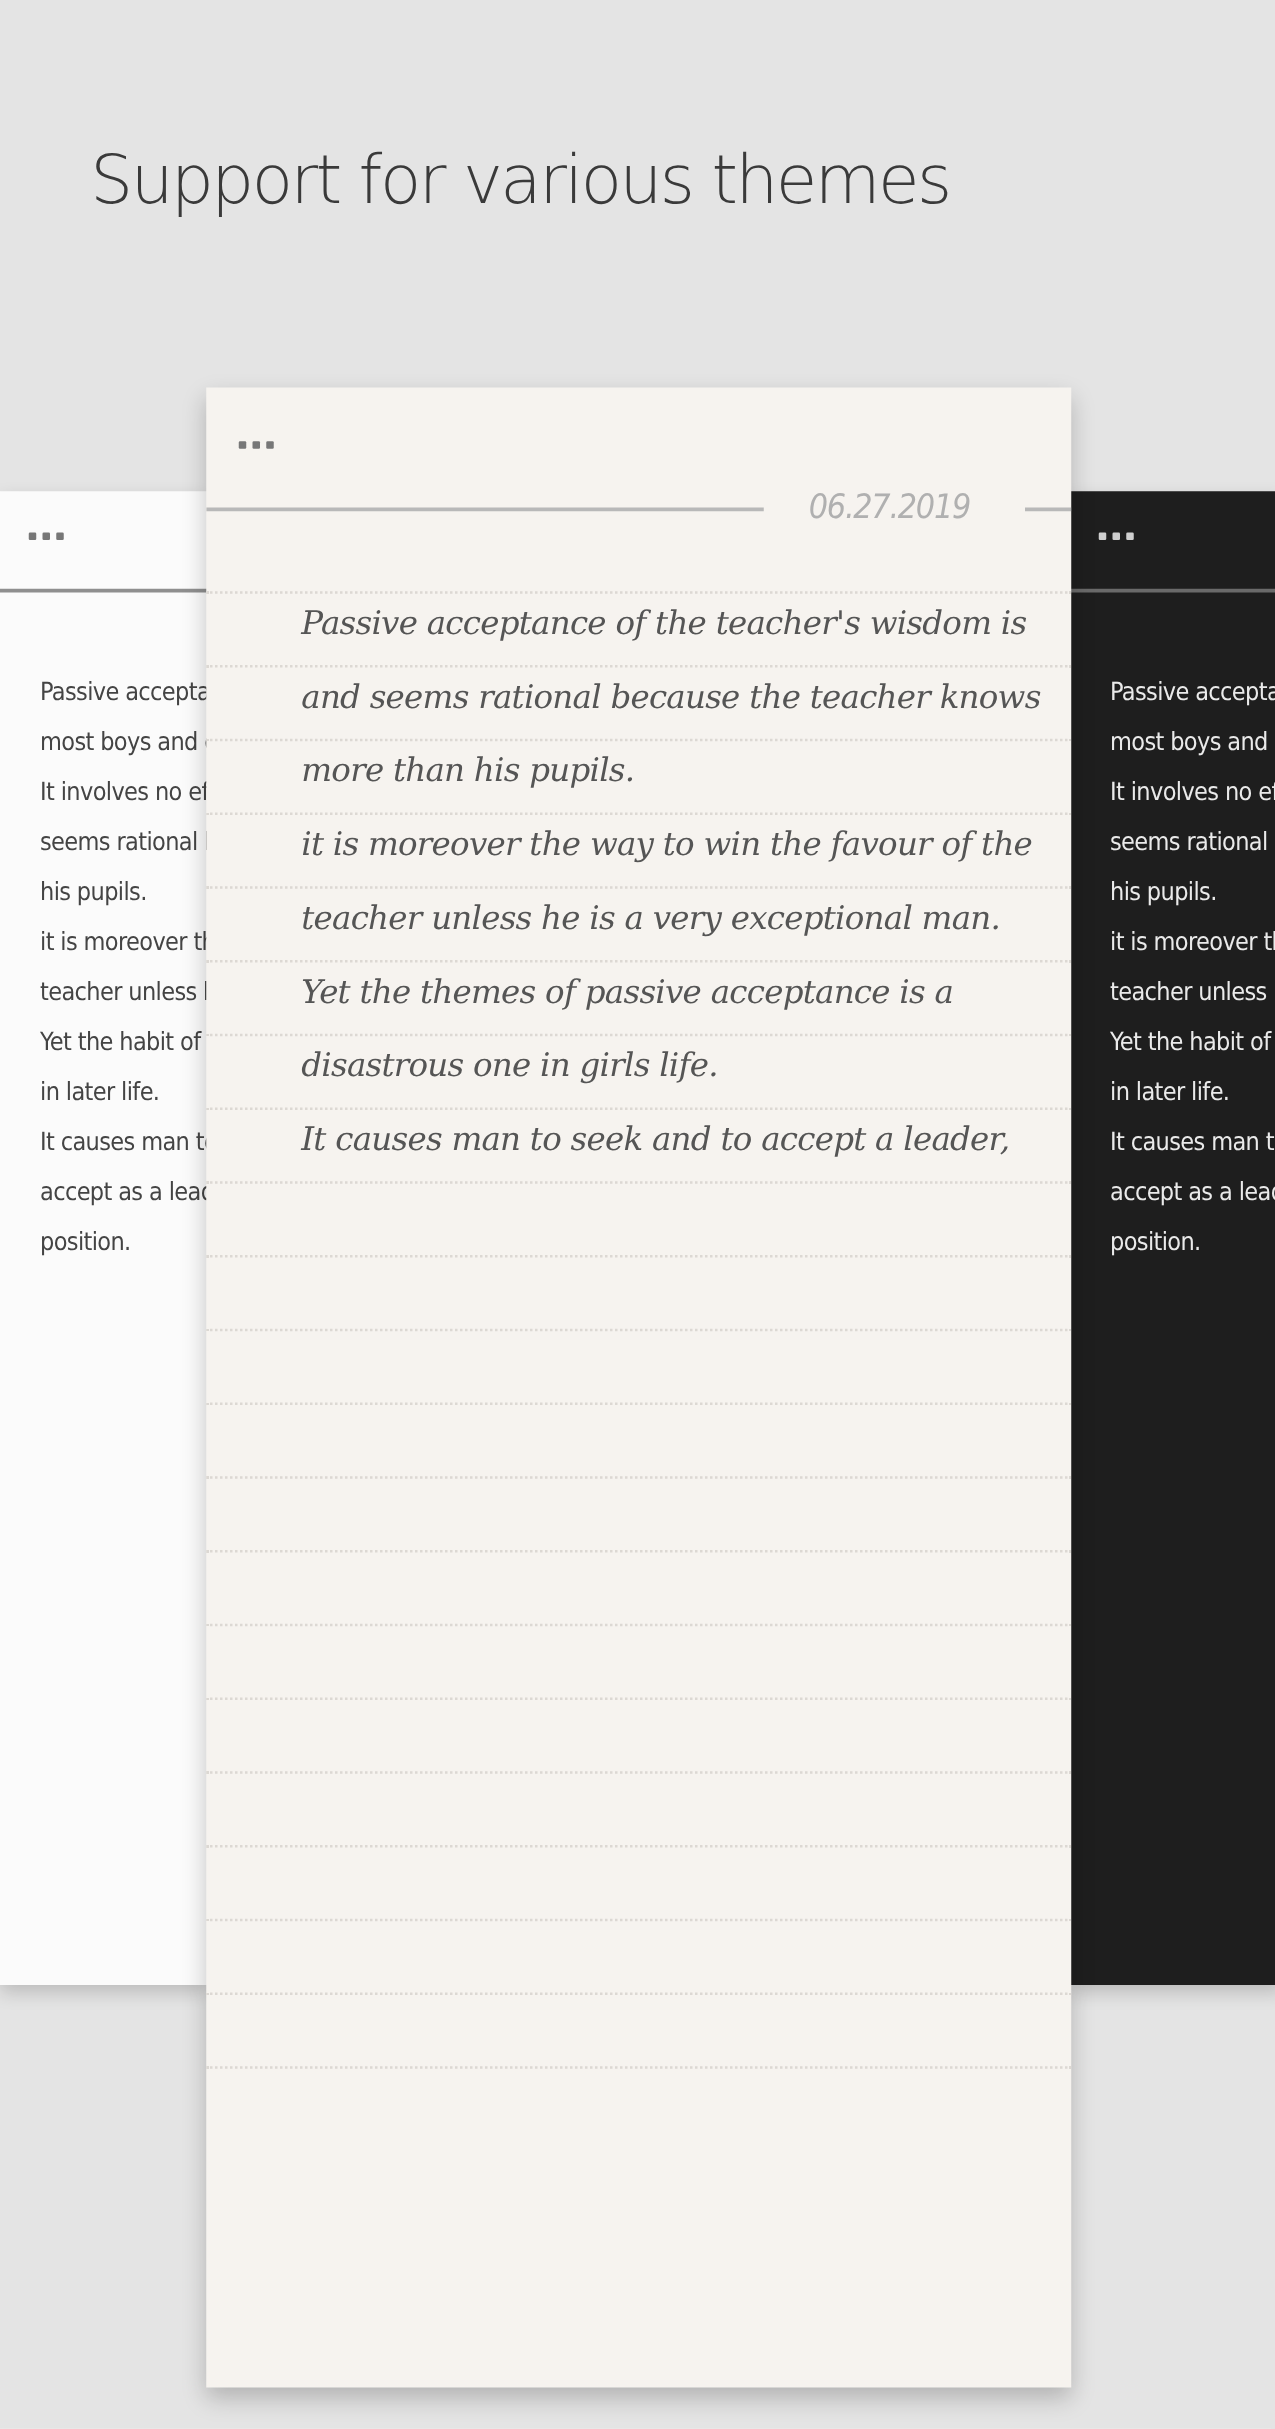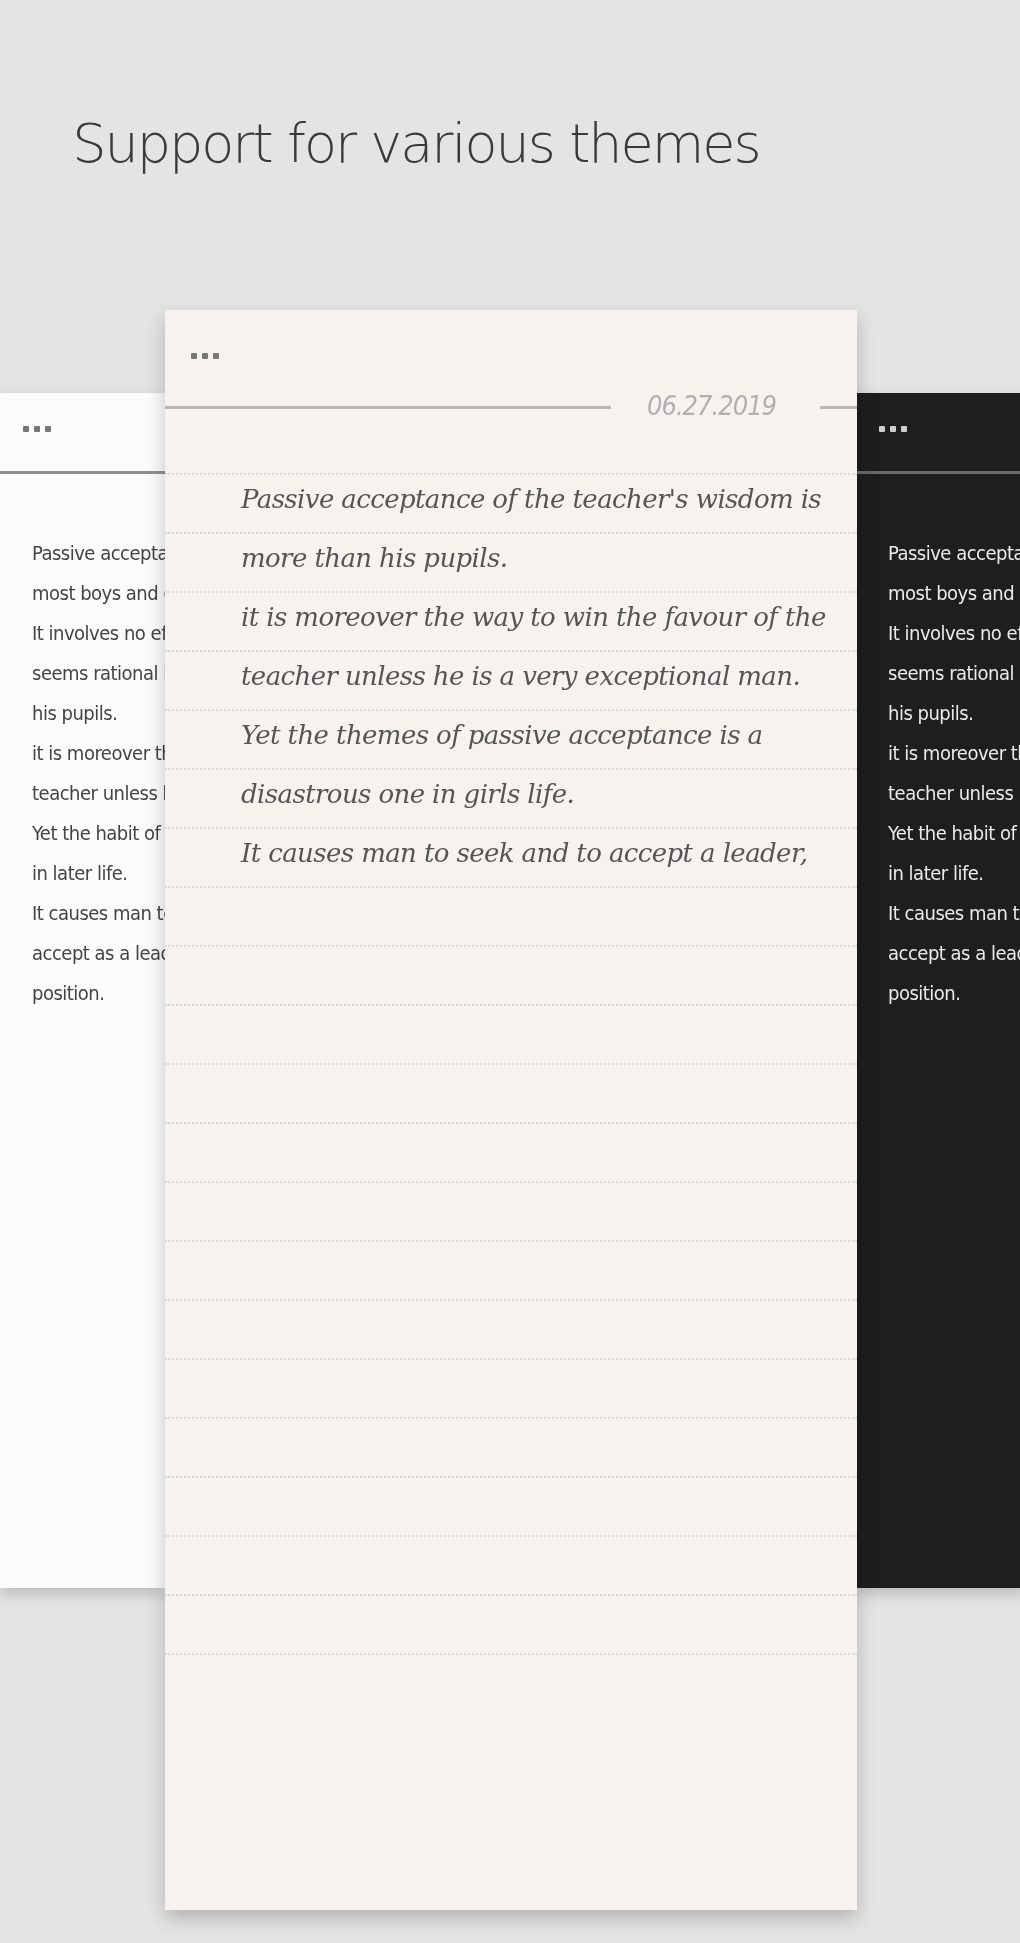--- a/index.html
+++ b/index.html
@@ -126,20 +126,21 @@
   <div class="rule" style="top:989px"></div>
   <div class="rule" style="top:1048px"></div>
   <div class="rule" style="top:1107px"></div>
   <div class="rule" style="top:1166px"></div>
   <div class="rule" style="top:1225px"></div>
   <div class="rule" style="top:1284px"></div>
   <div class="rule" style="top:1343px"></div>
 
   <div class="center-text">
     <div class="center-line">Passive acceptance of the teacher's wisdom is</div>
+    <div class="center-line">and seems rational because the teacher knows</div>
     <div class="center-line">more than his pupils.</div>
     <div class="center-line">it is moreover the way to win the favour of the</div>
     <div class="center-line">teacher unless he is a very exceptional man.</div>
     <div class="center-line">Yet the themes of passive acceptance is a</div>
     <div class="center-line">disastrous one in girls life.</div>
     <div class="center-line">It causes man to seek and to accept a leader,</div>
   </div>
 </div>
 
 </body></html>

